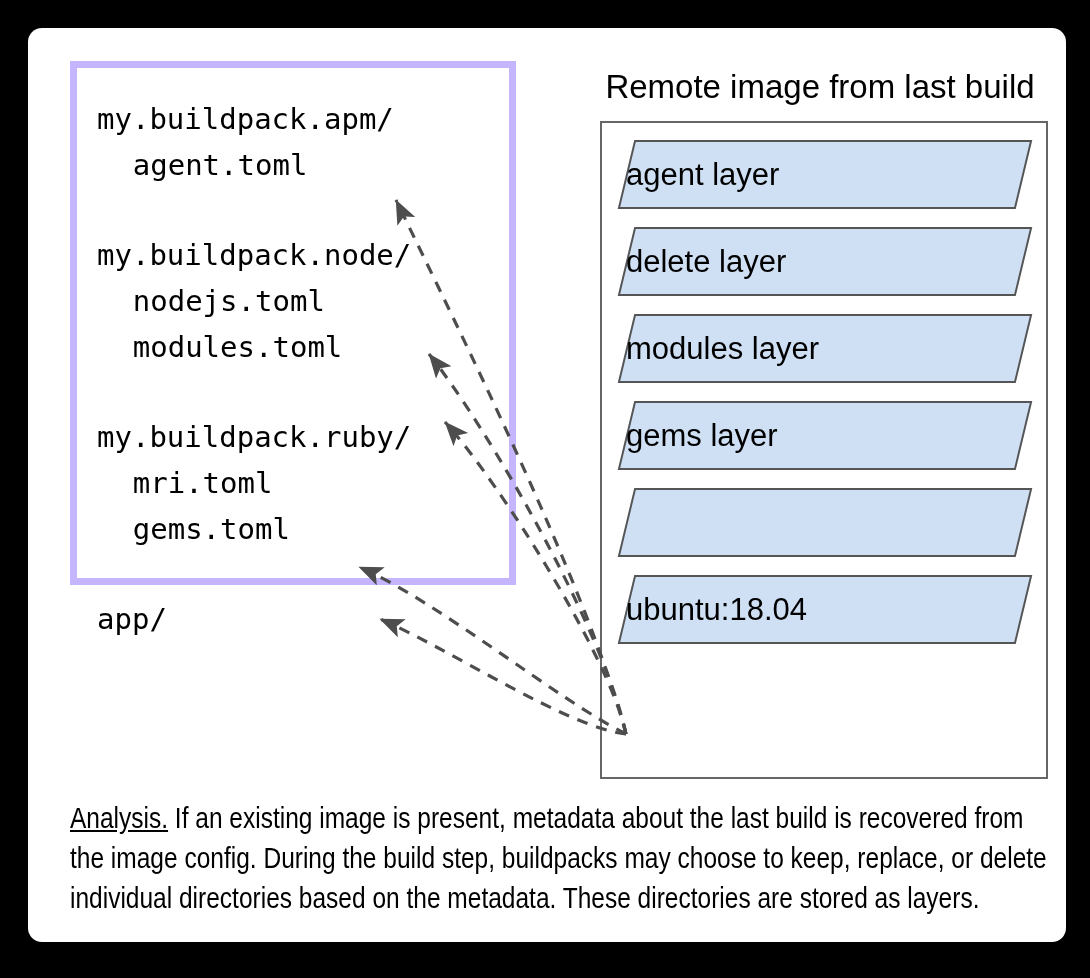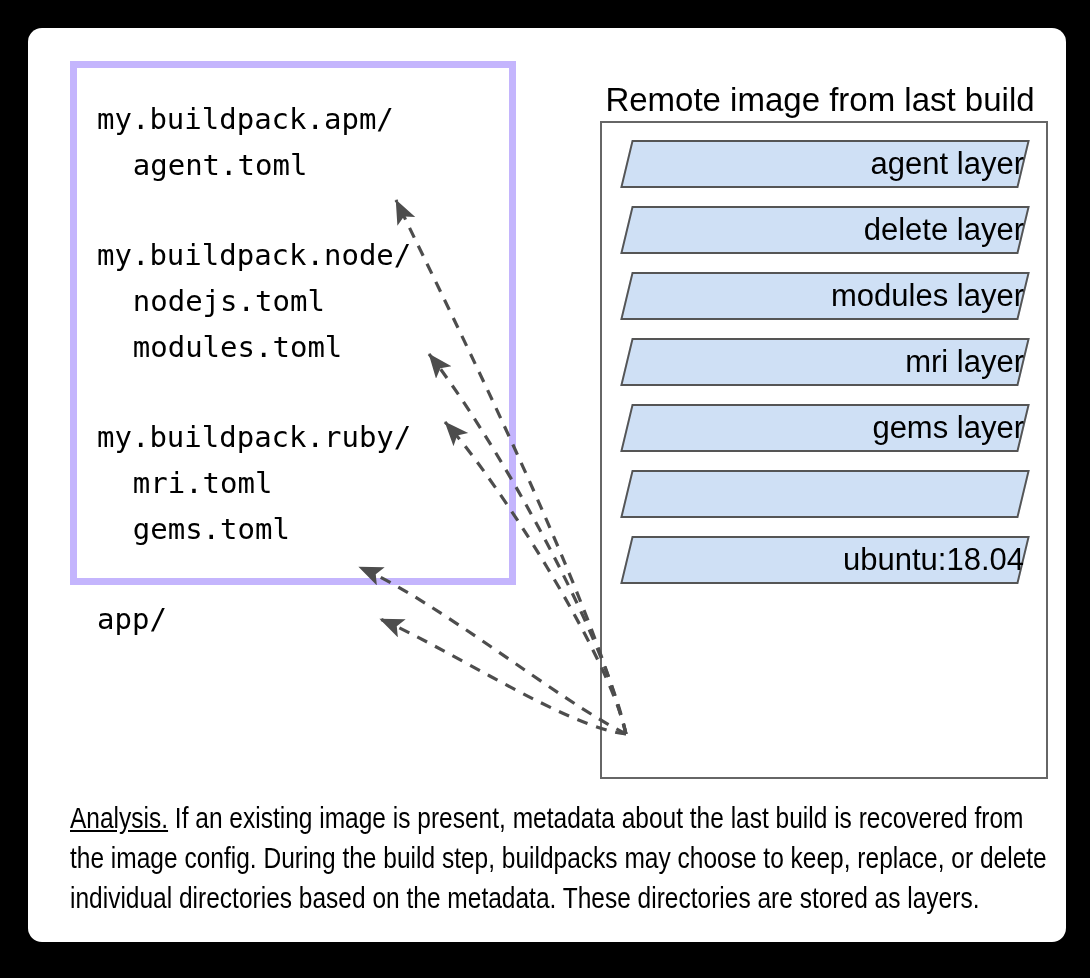--- a/index.html
+++ b/index.html
@@ -69,21 +69,20 @@
   }
   .image-title {
     position: absolute;
     left: 16px;
     top: 7px;
     width: 504px;
     text-align: center;
     font-size: 33px;
     color: #000000;
     white-space: nowrap;
-    margin-top: 13px;
   }
   .image-box {
     position: absolute;
     left: 48px;
     top: 60px;
     width: 448px;
     height: 658px;
     border: 2px solid #666666;
     background: #ffffff;
     box-sizing: border-box;
@@ -91,25 +90,25 @@
 
   .layer-stack {
     position: absolute;
     left: 24px;
     top: 17px;
     width: 398px;
   }
 
   .layer {
     position: relative;
-    height: 48px;
+    height: 69px;
     margin-bottom: 18px;
     display: flex;
     align-items: center;
-    justify-content: flex-end;
+    justify-content: flex-start;
   }
   .layer:last-child { margin-bottom: 0; }
 
   .layer-shape {
     position: absolute;
     left: 0;
     top: 0;
     right: 0;
     bottom: 0;
     background: #cfe0f5;
@@ -174,24 +173,20 @@
               <div class="layer-shape"></div>
               <div class="layer-label">agent layer</div>
             </div>
             <div class="layer">
               <div class="layer-shape"></div>
               <div class="layer-label">delete layer</div>
             </div>
             <div class="layer">
               <div class="layer-shape"></div>
               <div class="layer-label">modules layer</div>
-            </div>
-            <div class="layer">
-              <div class="layer-shape"></div>
-              <div class="layer-label">mri layer</div>
             </div>
             <div class="layer">
               <div class="layer-shape"></div>
               <div class="layer-label">gems layer</div>
             </div>
             <div class="layer">
               <div class="layer-shape"></div>
             </div>
             <div class="layer">
               <div class="layer-shape"></div>

